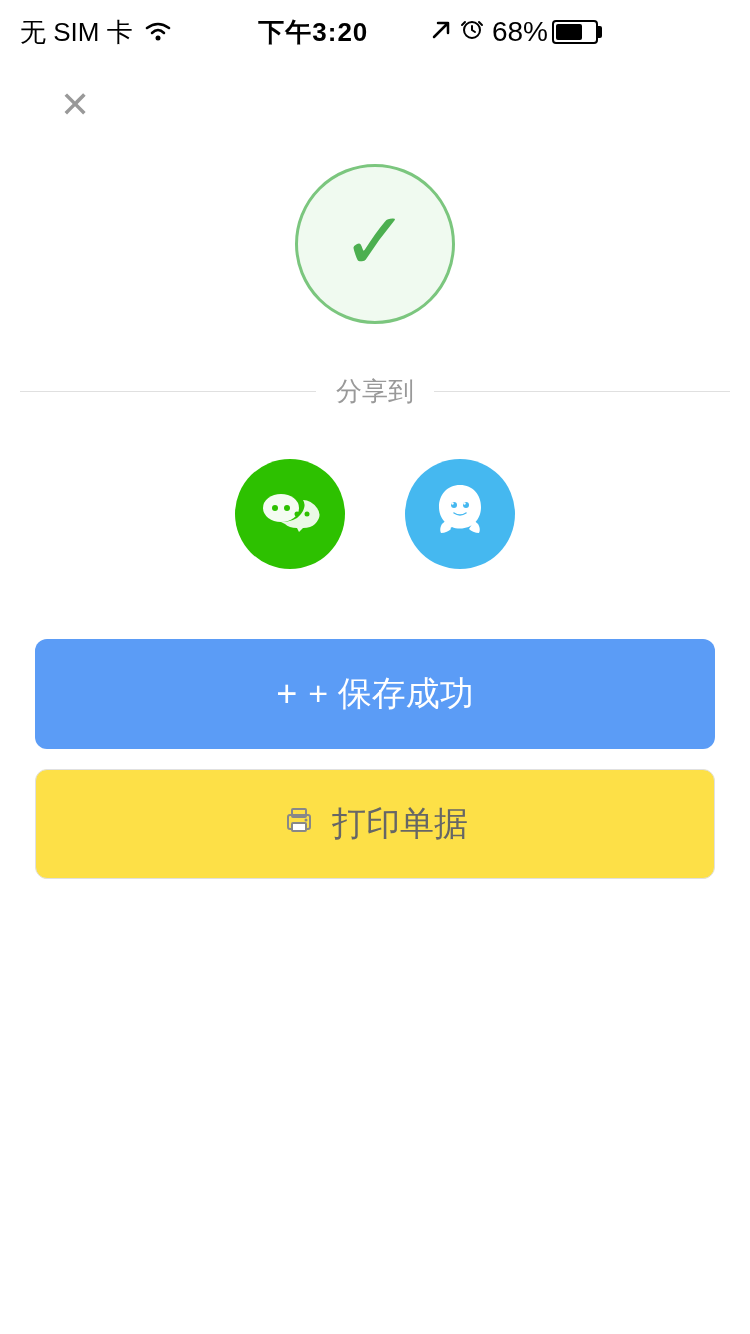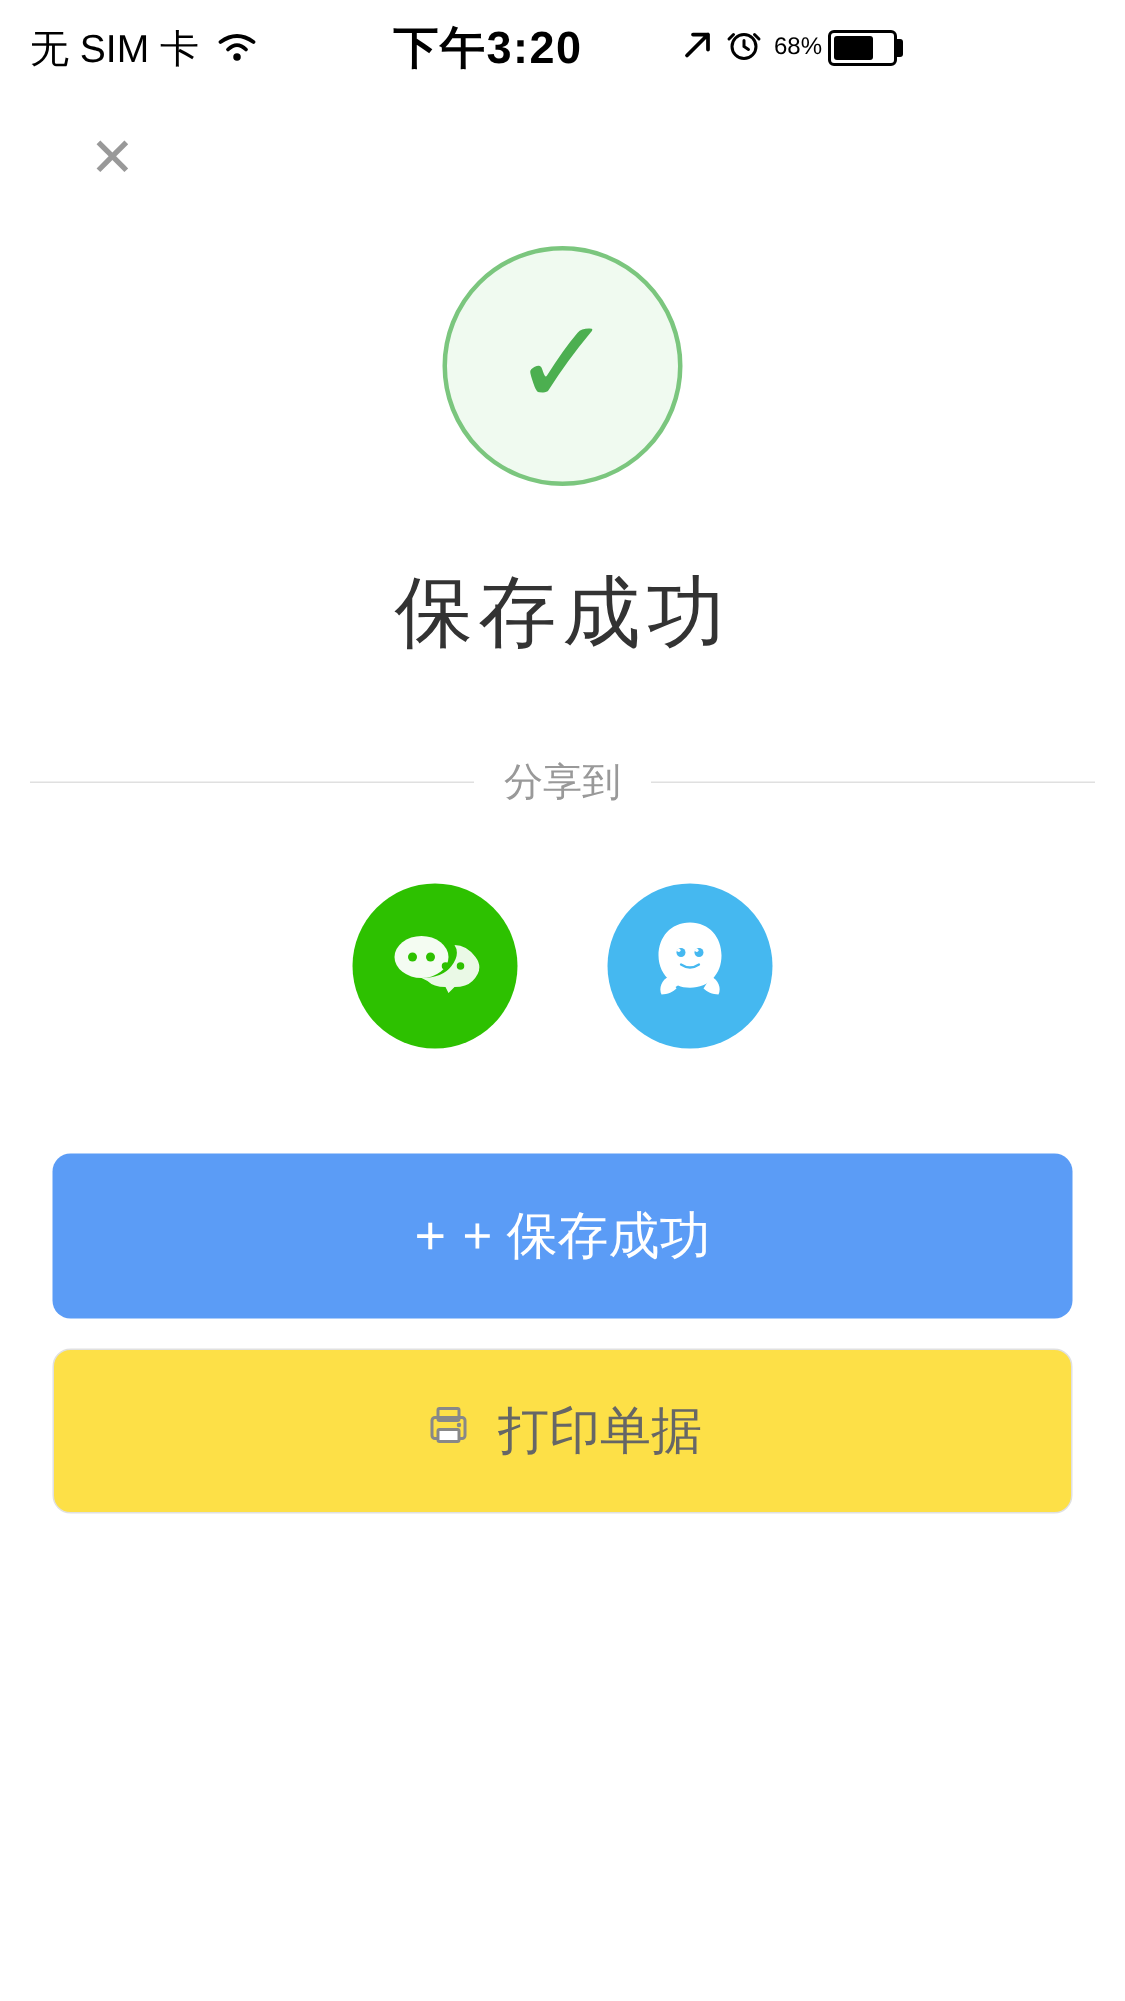--- a/index.html
+++ b/index.html
@@ -31,32 +31,32 @@
     .status-left {
       display: flex;
       align-items: center;
       gap: 10px;
       font-size: 26px;
       font-weight: 500;
       color: #000;
     }
 
     .status-center {
-      font-size: 30px;
+      font-size: 26px;
       font-weight: 600;
       color: #000;
       letter-spacing: 1px;
       margin-left: 24px;
     }
 
     .status-right {
       display: flex;
       align-items: center;
       gap: 8px;
-      font-size: 16px;
+      font-size: 28px;
       color: #000;
     }
 
     .battery-container {
       display: flex;
       align-items: center;
       gap: 4px;
     }
 
     .battery-icon {
@@ -272,21 +272,20 @@
 <div class="close-btn">
   <span class="close-x">✕</span>
 </div>
 
 <div class="main-content">
 
   <div class="success-circle">
     <span class="checkmark">✓</span>
   </div>
 
-  <div class="success-title">保存成功</div>
 
   <div class="share-section">
     <div class="share-divider">
       <span class="share-label">分享到</span>
     </div>
     <div class="share-icons">
 
       <div class="share-icon-btn wechat-icon">
         <svg width="62" height="52" viewBox="0 0 62 52" fill="none">
           <ellipse cx="22" cy="20" rx="18" ry="14" fill="white" opacity="0.95"></ellipse>

